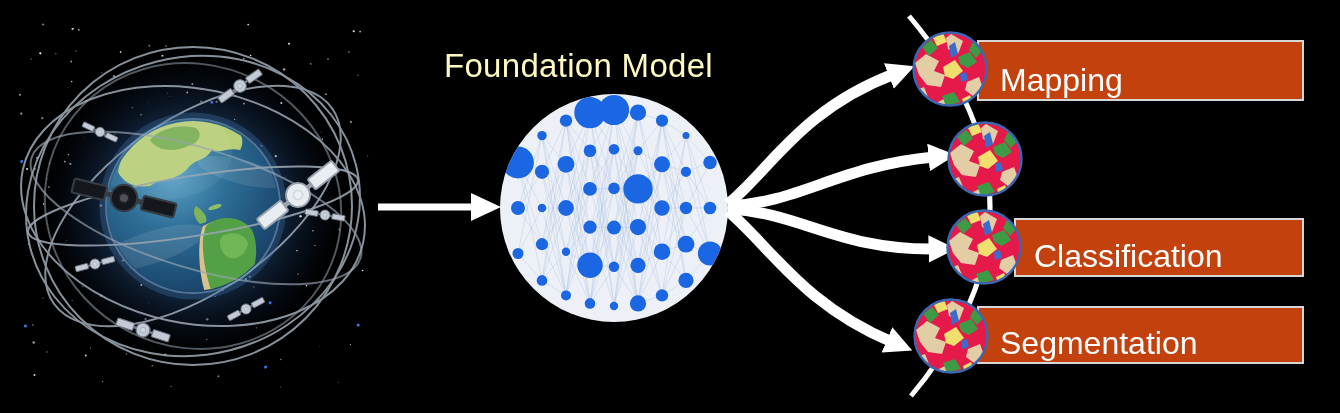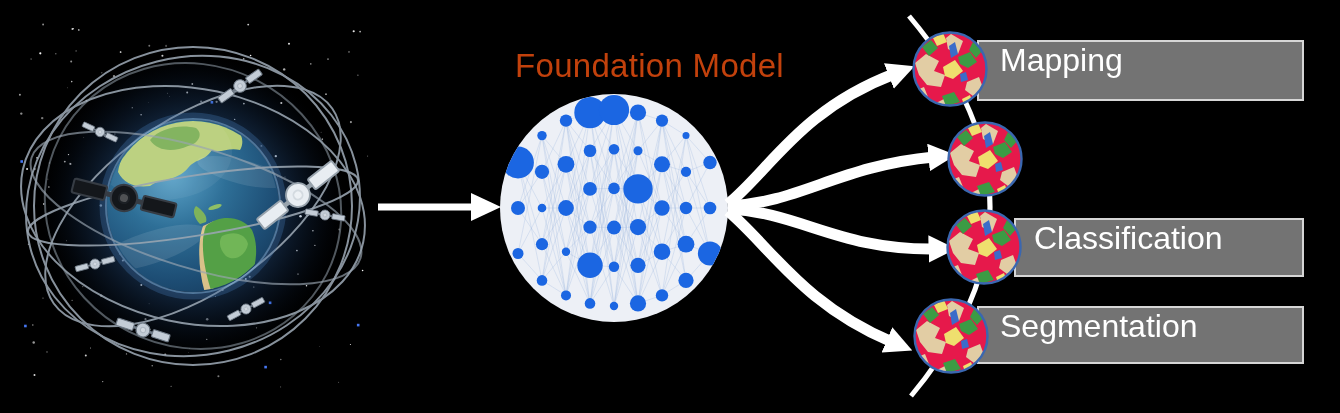--- a/index.html
+++ b/index.html
@@ -1,26 +1,26 @@
 <!DOCTYPE html>
 <html><head>
 <meta charset="utf-8">
 <style>
   *{box-sizing:border-box;margin:0;padding:0}
   html,body{background:#000}
   body{width:1340px;height:413px;overflow:hidden;font-family:"Liberation Sans",sans-serif}
   #canvas{position:relative;width:1340px;height:413px;background:#000;overflow:hidden}
   .abs{position:absolute}
   #earth-svg{left:0;top:0}
-  #fm-title{left:444px;top:47px;width:340px;text-align:right;color:#c2410c;font-size:33px;font-weight:400;letter-spacing:.3px;white-space:nowrap}
+  #fm-title{left:444px;top:47px;width:340px;text-align:left;color:#fef9c3;font-size:33px;font-weight:400;letter-spacing:.3px;white-space:nowrap}
   #fm-circle{left:500px;top:94px;width:228px;height:228px;border-radius:50%;background:#edf0f6;overflow:hidden}
   #fm-circle svg{display:block}
   #nn-edges line{stroke:#9db8e0;stroke-width:.6;opacity:.5}
   #nn-nodes circle{fill:#1b66e2}
-  .task-box{position:absolute;background:#737373;border:2px solid #d6d6d6;color:#fff;display:flex;align-items:flex-start;font-size:32px;white-space:nowrap;z-index:2}
+  .task-box{position:absolute;background:#c2410c;border:2px solid #d6d6d6;color:#fff;display:flex;align-items:flex-end;font-size:32px;white-space:nowrap;z-index:2}
   #overlay{left:0;top:0;z-index:3;pointer-events:none}
   .orbits{stroke:#9aa6b2;stroke-width:2;fill:none;opacity:.88}
   .sat-light{fill:#c3ccd6;stroke:#6f7a86;stroke-width:1}
   .sat-white{fill:#e8edf2;stroke:#98a3ad;stroke-width:1}
   .sat-dark{fill:#14171b;stroke:#363c44;stroke-width:1}
   .fan{stroke:#fff;stroke-width:11;fill:none}
 </style>
 </head>
 <body>
 

